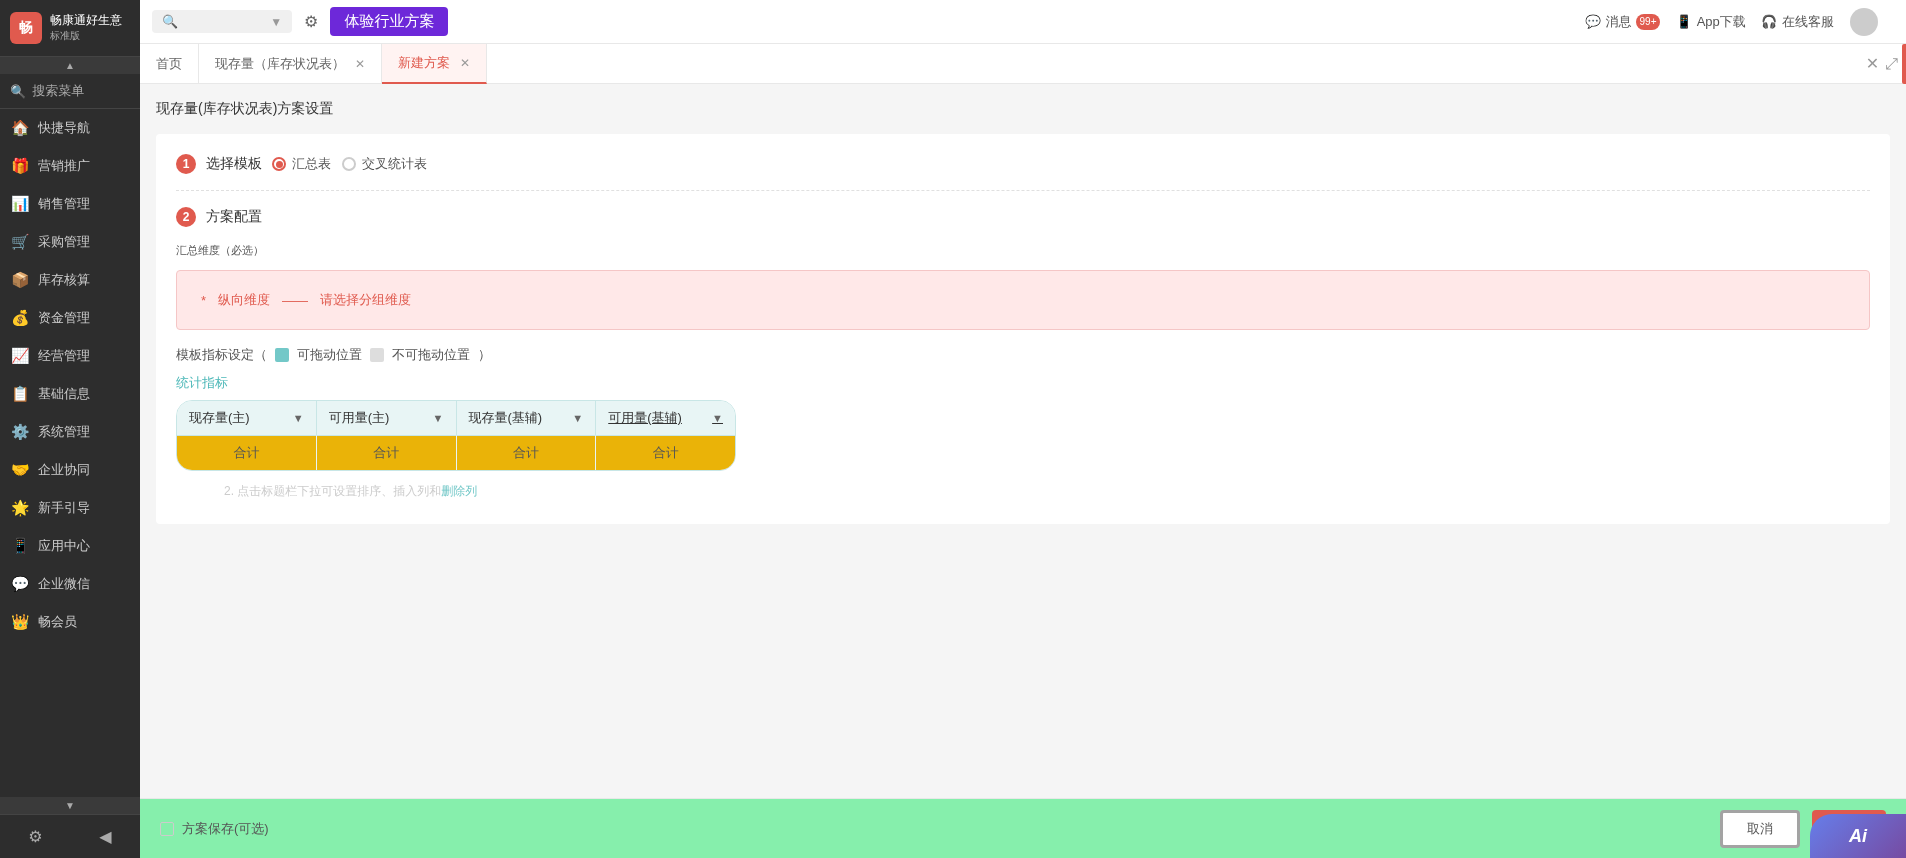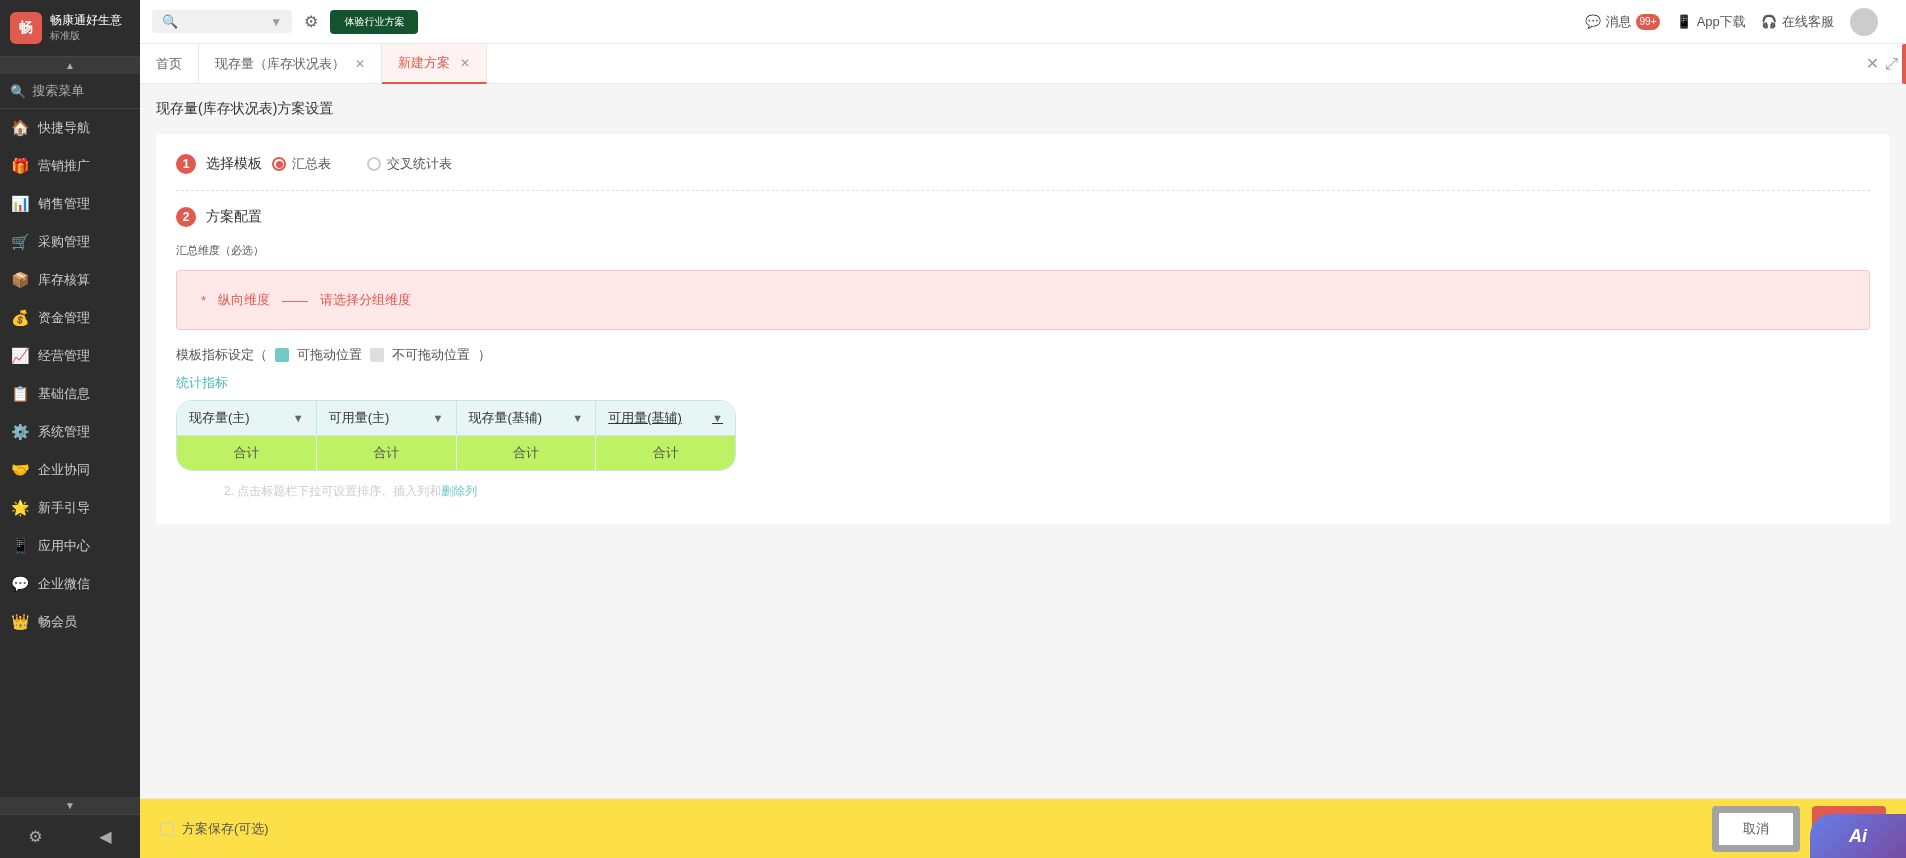--- a/index.html
+++ b/index.html
@@ -76,22 +76,22 @@
     .topbar-search-box {
       background: #f0f0f0; border-radius: 4px; padding: 4px 10px;
       display: flex; align-items: center; gap: 6px; min-width: 120px;
     }
     .topbar-search-box input {
       border: none; background: transparent; font-size: 12px; outline: none; color: #999; width: 80px;
     }
     .topbar-dropdown-icon { color: #999; font-size: 12px; cursor: pointer; }
     .topbar-gear { color: #666; cursor: pointer; font-size: 16px; margin-left: 4px; }
     .topbar-trial-btn {
-      background: #14532d; color: #fff; border: none; border-radius: 4px;
-      padding: 5px 14px; cursor: pointer; font-size: 10px; margin-left: 4px;
+      background: #6d28d9; color: #fff; border: none; border-radius: 4px;
+      padding: 5px 14px; cursor: pointer; font-size: 15px; margin-left: 4px;
     }
     .topbar-right { margin-left: auto; display: flex; align-items: center; gap: 16px; }
     .topbar-msg { display: flex; align-items: center; gap: 4px; color: #555; cursor: pointer; font-size: 13px; position: relative; }
     .badge {
       background: #e05a4e; color: #fff; border-radius: 8px;
       font-size: 10px; padding: 0 4px; min-width: 16px; text-align: center; line-height: 16px; height: 16px;
     }
     .topbar-app { display: flex; align-items: center; gap: 4px; color: #555; cursor: pointer; font-size: 13px; }
     .topbar-service { display: flex; align-items: center; gap: 4px; color: #555; cursor: pointer; font-size: 13px; }
     .topbar-avatar { width: 28px; height: 28px; background: #ccc; border-radius: 50%; cursor: pointer; }
@@ -154,21 +154,21 @@
       display: flex; align-items: center; gap: 10px; margin-bottom: 16px;
     }
     .step-badge {
       width: 20px; height: 20px; background: #e05a4e; color: #fff;
       border-radius: 50%; display: flex; align-items: center; justify-content: center;
       font-size: 12px; font-weight: bold; flex-shrink: 0;
     }
     .step-title { font-size: 14px; color: #333; font-weight: 500; }
 
     
-    .radio-group { display: flex; align-items: center; gap: 36px; }
+    .radio-group { display: flex; align-items: center; gap: 11px; }
     .radio-item { display: flex; align-items: center; gap: 6px; cursor: pointer; color: #555; font-size: 13px; }
     .radio-circle {
       width: 14px; height: 14px; border-radius: 50%; border: 2px solid #ccc;
       display: flex; align-items: center; justify-content: center; flex-shrink: 0;
     }
     .radio-circle.checked { border-color: #e05a4e; }
     .radio-circle.checked::after {
       content: ''; width: 7px; height: 7px; background: #e05a4e; border-radius: 50%;
     }
 
@@ -221,21 +221,21 @@
       border-right: 1px solid #c8e6e6;
       font-size: 13px;
       color: #333;
       display: flex;
       align-items: center;
       justify-content: space-between;
     }
     .stats-table-header-cell:last-child { border-right: none; text-decoration: underline; }
     .stats-table-body {
       display: flex;
-      background: #bef264;
+      background: #eab308;
       justify-content: center;
     }
     .stats-table-body-cell {
       flex: 1;
       padding: 8px 12px;
       border-right: 1px solid #e8f5f5;
       font-size: 13px;
       color: #555;
       text-align: center;
       border-top: 1px solid #c8e6e6;
@@ -243,37 +243,37 @@
     .stats-table-body-cell:last-child { border-right: none; }
     .chevron-down { color: #666; font-size: 11px; }
 
     .tips-section { margin-top: 12px; color: #ccc; font-size: 12px; }
     .tips-section p { margin-bottom: 4px; }
     .tips-section a { color: #73c8c8; text-decoration: none; }
 
     
     .footer {
       height: 60px;
-      background: #fde047;
+      background: #86efac;
       border-top: 1px solid #e8e8e8;
       display: flex;
       align-items: center;
       justify-content: space-between;
       padding: 0 20px;
       flex-shrink: 0;
     }
     .footer-left { display: flex; align-items: center; gap: 8px; }
     .footer-checkbox {
       width: 14px; height: 14px; border: 1px solid #ccc; border-radius: 2px;
       cursor: pointer; display: inline-block;
     }
     .footer-label { font-size: 13px; color: #555; }
     .footer-right { display: flex; gap: 12px; }
     .btn-cancel {
-      padding: 7px 24px; border: 7px solid #a3a3a3; border-radius: 4px;
+      padding: 7px 24px; border: 3px solid #a3a3a3; border-radius: 4px;
       background: #fff; color: #555; cursor: pointer; font-size: 13px;
     }
     .btn-query {
       padding: 7px 24px; border: none; border-radius: 4px;
       background: #e05a4e; color: #fff; cursor: pointer; font-size: 13px;
     }
 
     
     .ai-bubble {
       position: fixed;

